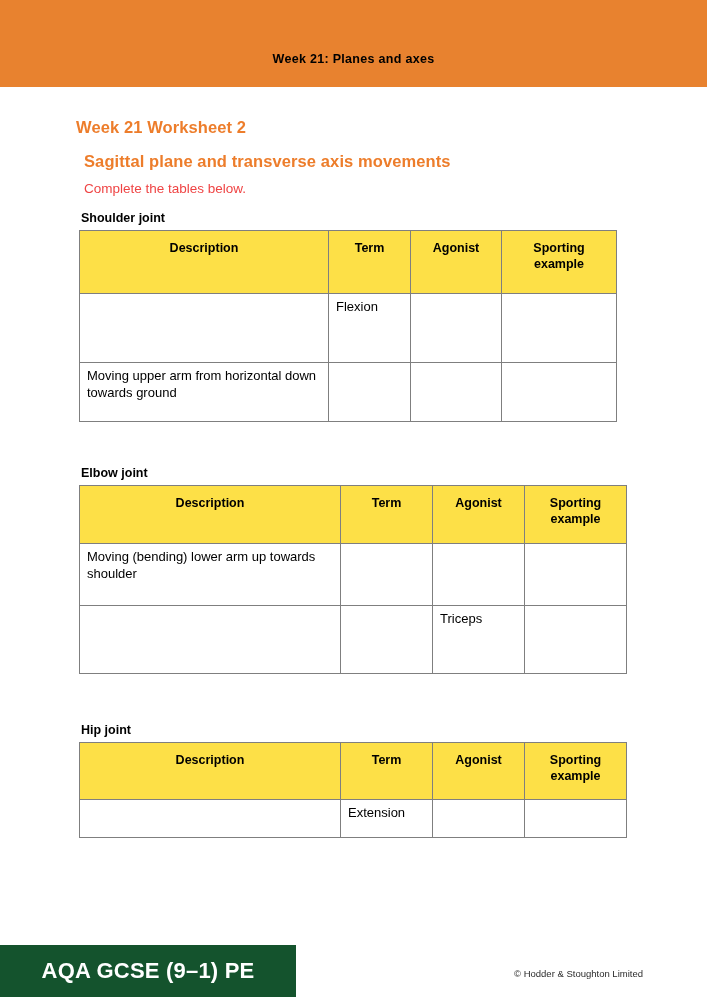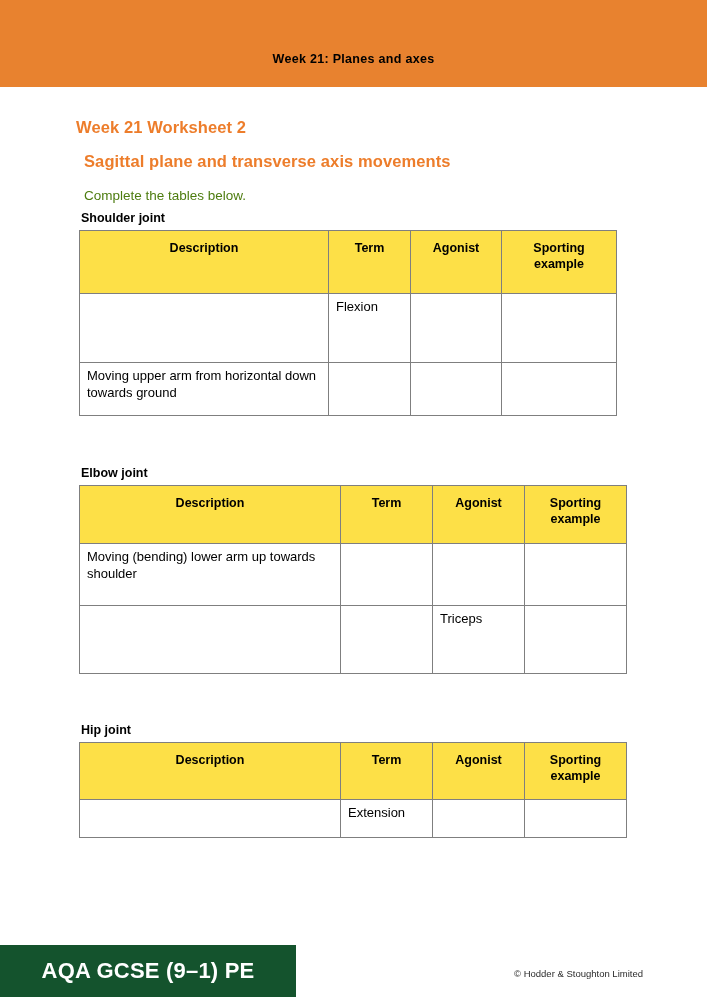--- a/index.html
+++ b/index.html
@@ -60,23 +60,23 @@
     left: 84px;
     top: 65px;
     font-size: 16.5px;
     font-weight: bold;
     color: #ed7d2b;
     letter-spacing: 0.1px;
   }
   .instruction {
     position: absolute;
     left: 84px;
-    top: 101px;
+    top: 94px;
     font-size: 13.5px;
-    color: #4d7c0f;
+    color: #ef4444;
   }
 
   
   .table-block { position: absolute; }
   .table-caption {
     font-size: 12.5px;
     font-weight: bold;
     color: #000000;
     margin: 0 0 5px 2px;
   }
@@ -107,21 +107,21 @@
 
   
   #block-shoulder { left: 79px; top: 124px; }
   #block-shoulder table { width: 537px; }
   #block-shoulder col.c-desc { width: 249px; }
   #block-shoulder col.c-term { width: 82px; }
   #block-shoulder col.c-agon { width: 91px; }
   #block-shoulder col.c-spor { width: 115px; }
   #block-shoulder thead th { height: 63px; }
   #block-shoulder tbody tr.r1 td { height: 69px; margin-top: 19px; }
-  #block-shoulder tbody tr.r2 td { height: 53px; margin-top: 23px; }
+  #block-shoulder tbody tr.r2 td { height: 59px; margin-top: 23px; }
 
   
   #block-elbow { left: 79px; top: 379px; }
   #block-elbow table { width: 547px; }
   #block-elbow col.c-desc { width: 261px; }
   #block-elbow col.c-term { width: 92px; }
   #block-elbow col.c-agon { width: 92px; }
   #block-elbow col.c-spor { width: 102px; }
   #block-elbow thead th { height: 58px; }
   #block-elbow tbody tr.r1 td { height: 62px; }

